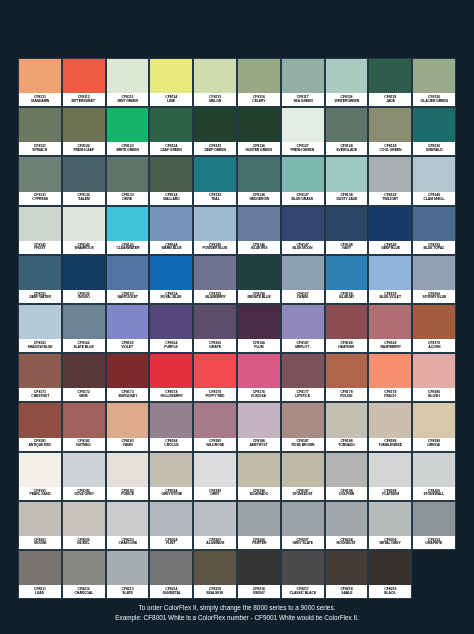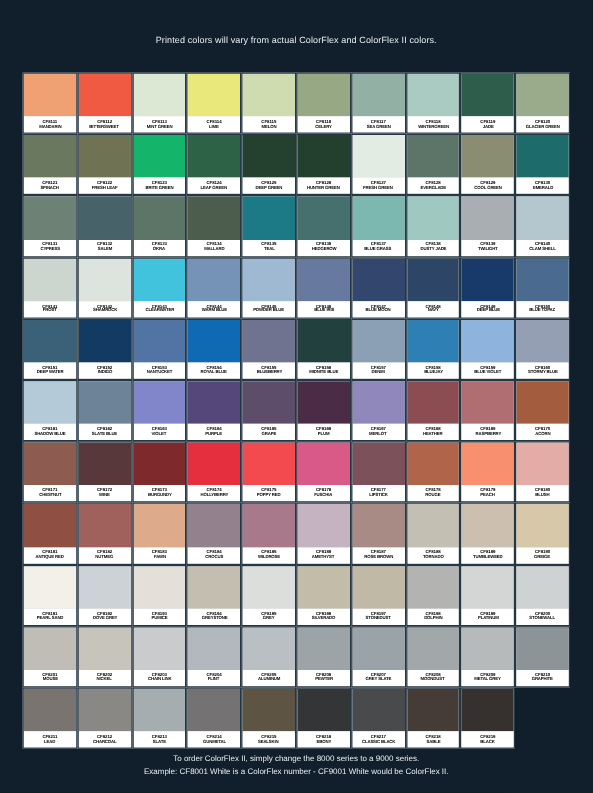--- a/index.html
+++ b/index.html
@@ -80,21 +80,20 @@
     font-size:6.4px;
     line-height:1.65;
     white-space:nowrap;
   }
 </style>
 </head>
 <body>
 
 <div id="page">
 
-  <div id="header-note">Printed colors will vary from actual ColorFlex and ColorFlex II colors.</div>
 
   <div id="swatch-grid">
       <div class="swatch-row">
         <div class="swatch">
           <div class="swatch-color" style="background: rgb(240, 161, 115);"></div>
           <div class="swatch-label">
             <span class="swatch-code">CF8111</span>
             <span class="swatch-name">MANDARIN</span>
           </div>
         </div>

